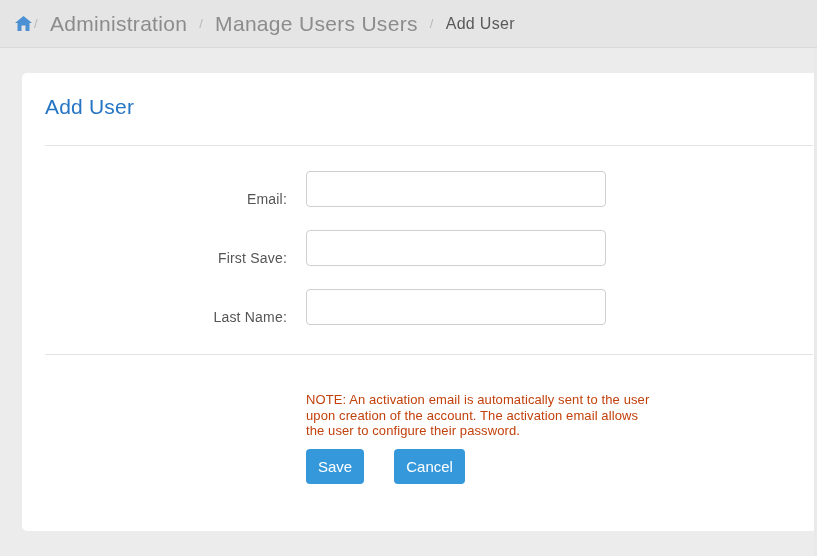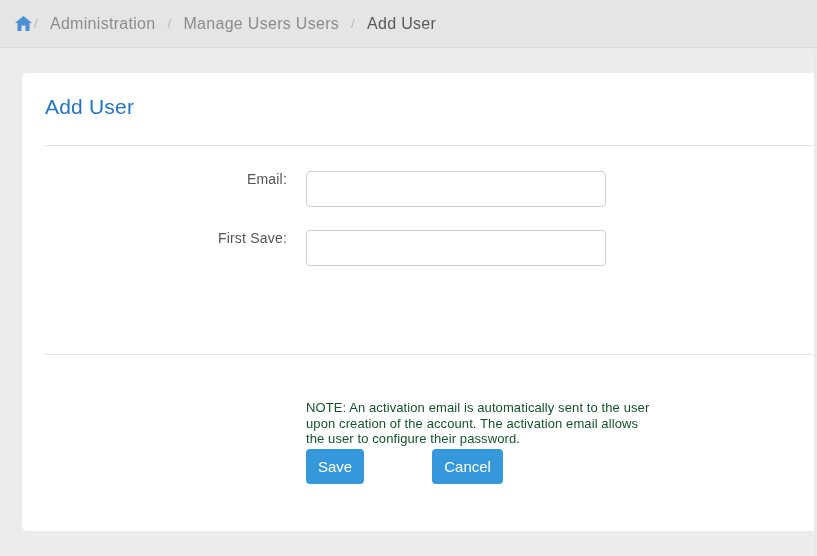--- a/index.html
+++ b/index.html
@@ -17,21 +17,21 @@
     top: 0; left: 0; right: 0;
     height: 48px;
     background: #e5e5e5;
     border-bottom: 1px solid #d9d9d9;
     display: flex;
     align-items: center;
     padding-left: 15px;
     letter-spacing: 0.3px;
   }
   .crumb {
-    font-size: 16px;
+    font-size: 21px;
     color: #8c8c8c;
     text-decoration: none;
     cursor: pointer;
     margin: 0 12px;
     white-space: nowrap;
   }
   .crumb.current {
     color: #595959;
     font-size: 16px;
     cursor: default;
@@ -80,21 +80,21 @@
   }
   .divider.top { top: 72px; }
   .divider.mid { top: 281px; }
 
   
   .form-row {
     position: absolute;
     left: 0; right: 0;
     height: 36px;
     display: flex;
-    align-items: flex-start;
+    align-items: flex-end;
   }
   .row-email { top: 98px; }
   .row-first { top: 157px; }
   .row-last  { top: 216px; }
   .field-label {
     width: 265px;
     text-align: right;
     font-size: 14px;
     color: #555555;
     letter-spacing: 0.2px;
@@ -110,46 +110,46 @@
     font-size: 14px;
     color: #555555;
     padding: 0 10px;
     outline: none;
     background: #ffffff;
   }
 
   
   .note {
     position: absolute;
-    left: 284px; top: 327px;
+    left: 284px; top: 319px;
     width: 350px;
     font-size: 13px;
     line-height: 15.5px;
-    color: #14532d;
+    color: #c2410c;
     letter-spacing: 0.1px;
   }
   .btn-row {
     position: absolute;
     left: 284px; top: 376px;
     display: flex;
-    gap: 21px;
+    gap: 30px;
   }
   .btn {
     height: 35px;
     border: none;
     border-radius: 4px;
     background: #3598db;
     color: #ffffff;
     font-family: "Liberation Sans", sans-serif;
     font-size: 15px;
     cursor: pointer;
     padding: 0 12px;
     min-width: 55px;
   }
-  .btn.cancel { min-width: 60px; margin-left: 47px; }
+  .btn.cancel { min-width: 60px; }
 </style>
 </head>
 <body>
 
 <div class="breadcrumb-bar">
   <span class="home-link">
     <span style="display:inline-flex;">
       <svg width="17" height="16" viewBox="0 0 17 16">
         <path d="M8.5 0 L17 7 L14.5 7 L14.5 15 L10.5 15 L10.5 9.5 L6.5 9.5 L6.5 15 L2.5 15 L2.5 7 L0 7 Z" fill="#4a90d2"></path>
       </svg>
@@ -174,20 +174,24 @@
   <div class="form-row row-email">
     <label class="field-label">Email:</label>
     <input class="text-input" type="text" placeholder="" style="">
   </div>
 
   <div class="form-row row-first">
     <label class="field-label">First Save:</label>
     <input class="text-input" type="text" placeholder="" style="">
   </div>
 
+  <div class="form-row row-last">
+    <label class="field-label">Last Name:</label>
+    <input class="text-input" type="text" placeholder="" style="">
+  </div>
 
   <div class="divider mid"></div>
 
   <div class="note">NOTE: An activation email is automatically sent to the user upon creation of the account. The activation email allows the user to configure their password.</div>
 
   <div class="btn-row">
     <button class="btn save">Save</button>
     <button class="btn cancel">Cancel</button>
   </div>
 

